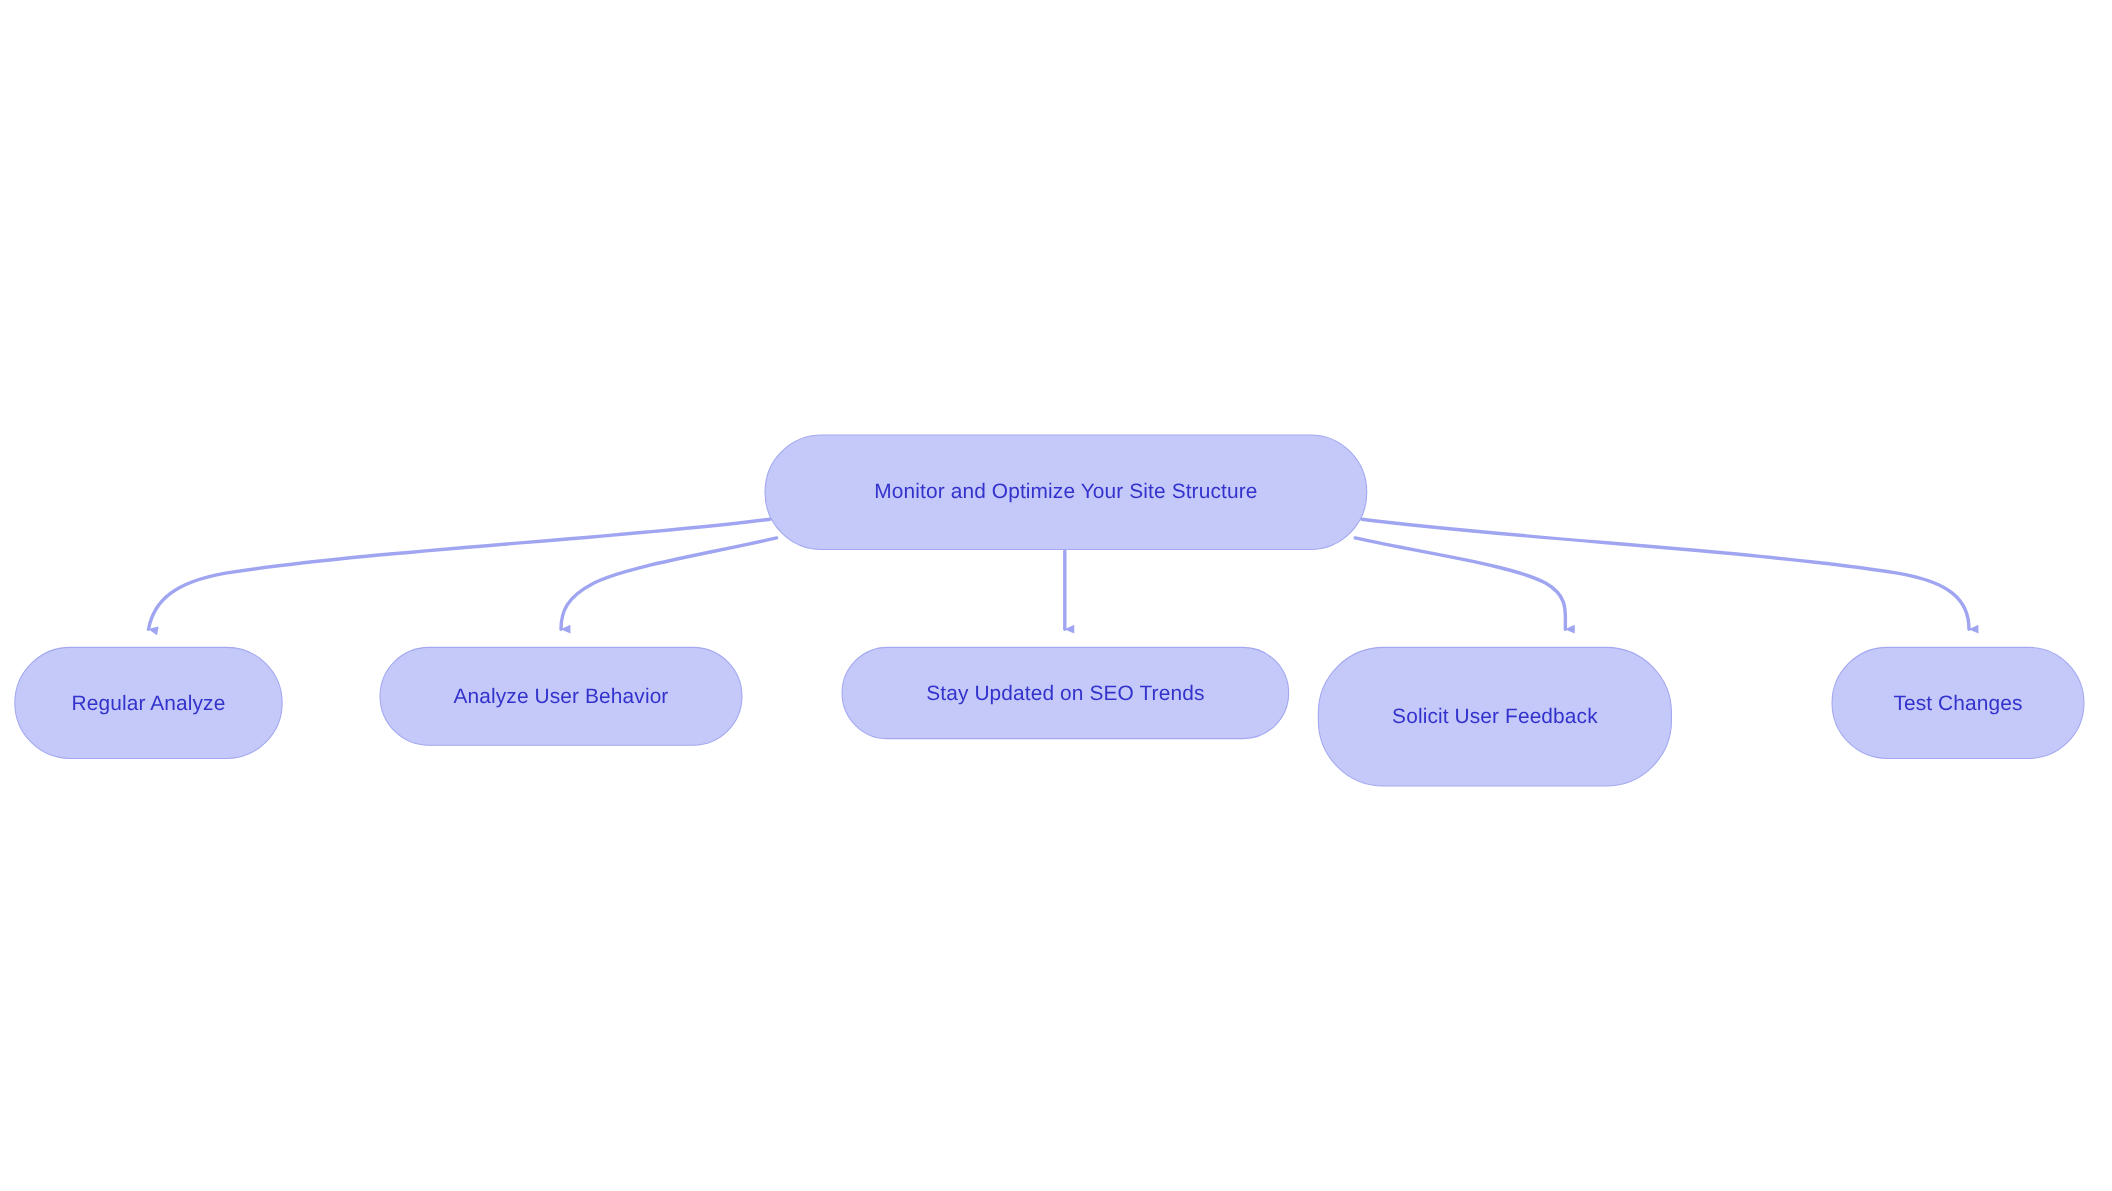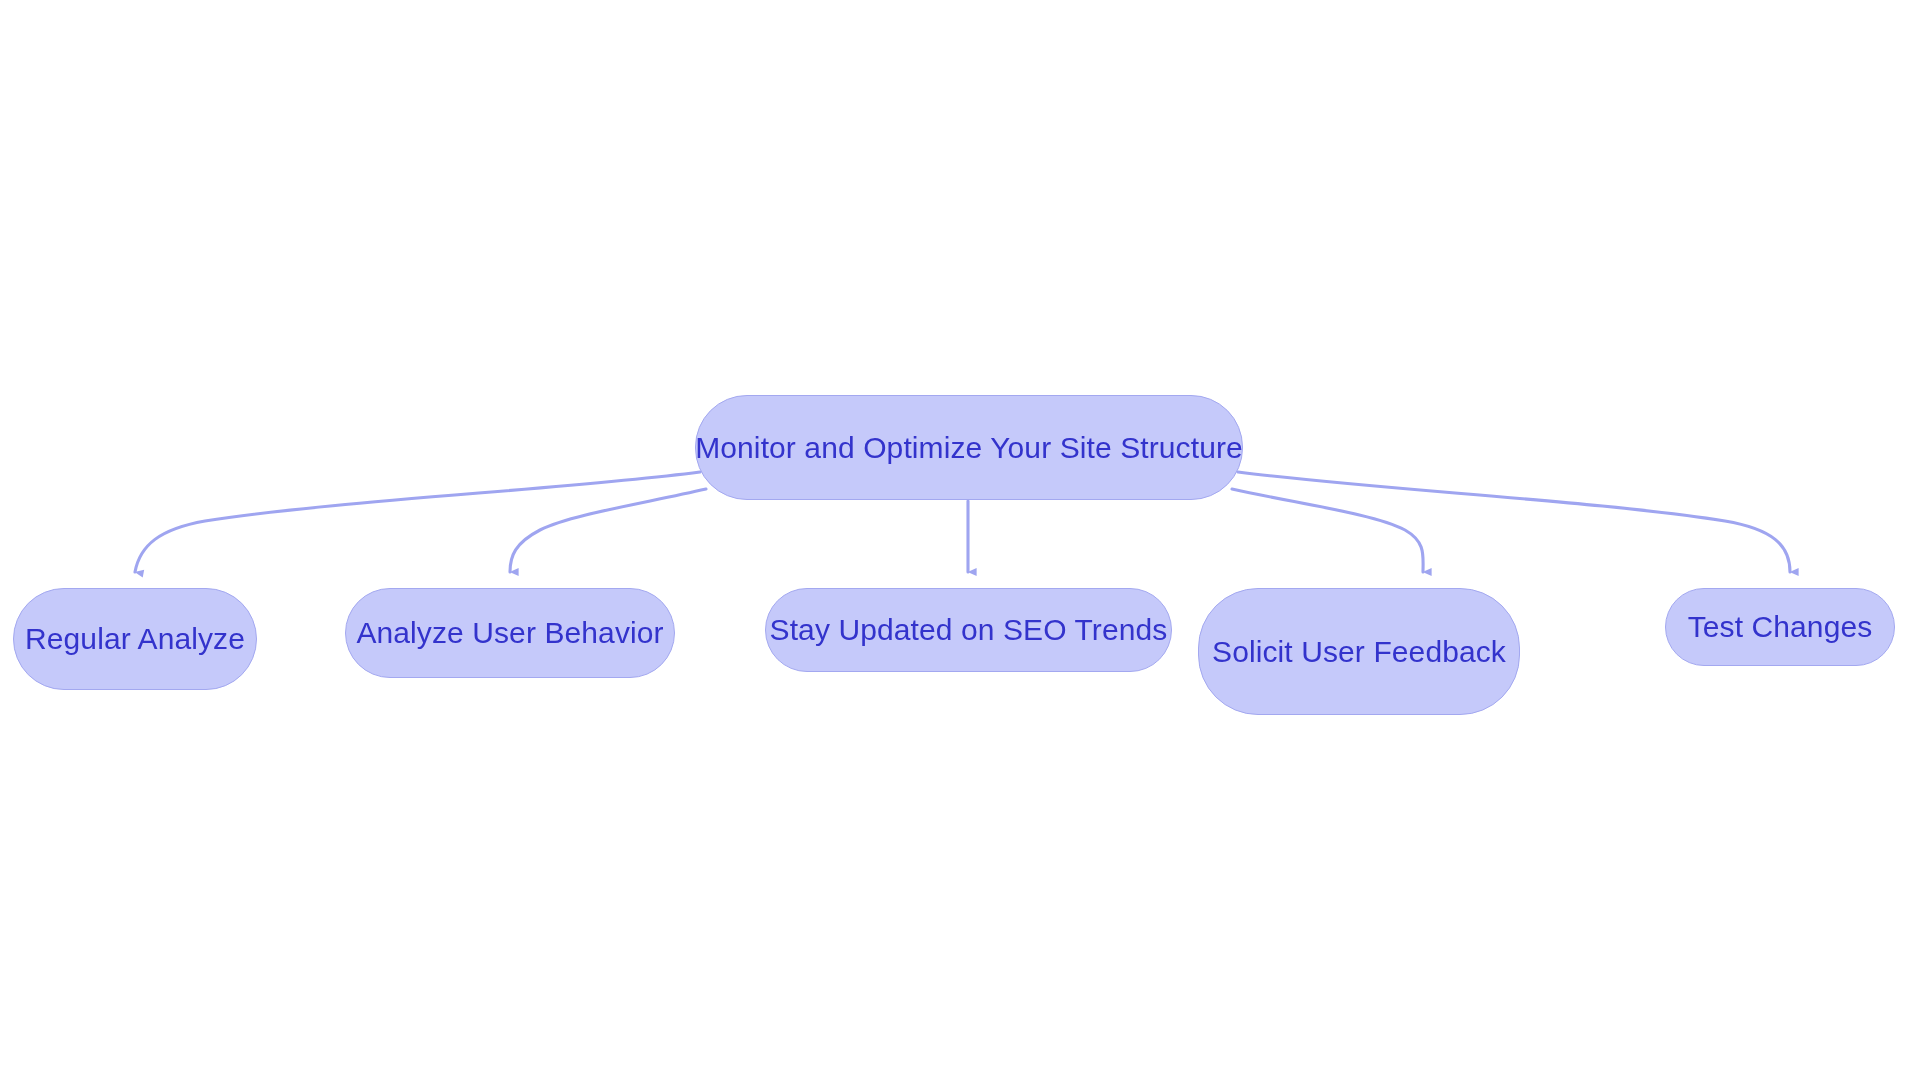--- a/index.html
+++ b/index.html
@@ -32,21 +32,21 @@
   .node {
     position: absolute;
     box-sizing: border-box;
     display: flex;
     align-items: center;
     justify-content: center;
     background: #c5c9fa;
     border: 1.4px solid #a3a8f0;
     border-radius: 60px;
     color: #3333cc;
-    font-size: 30px;
+    font-size: 19px;
     font-weight: 400;
     letter-spacing: 0.1px;
     white-space: nowrap;
     line-height: 1;
   }
   .node-label {
     display: block;
     padding: 0 2px;
     color: #3333cc;
   }
@@ -54,21 +54,21 @@
     left: 695px;
     top: 395px;
     width: 548px;
     height: 105px;
     border-radius: 52px;
   }
   #node-child-0 { left: 13px;   top: 588px; width: 244px; height: 102px; }
   #node-child-1 { left: 345px;  top: 588px; width: 330px; height: 90px; }
   #node-child-2 { left: 765px;  top: 588px; width: 407px; height: 84px; }
   #node-child-3 { left: 1198px; top: 588px; width: 322px; height: 127px; }
-  #node-child-4 { left: 1665px; top: 588px; width: 230px; height: 78px; }
+  #node-child-4 { left: 1665px; top: 588px; width: 230px; height: 102px; }
 </style>
 </head>
 <body>
 
 <div id="diagram-root">
 
   <svg id="edge-layer" viewBox="0 0 1920 1083" width="1920" height="1083" xmlns="http://www.w3.org/2000/svg">
     <defs>
       <marker id="arrow-down" markerWidth="11" markerHeight="11" refX="4.2" refY="9.2" orient="auto" markerUnits="userSpaceOnUse">
         <path d="M 0.2 0.6 L 8.2 0.6 L 4.2 9.6 Z" fill="#9fa5f0"></path>

